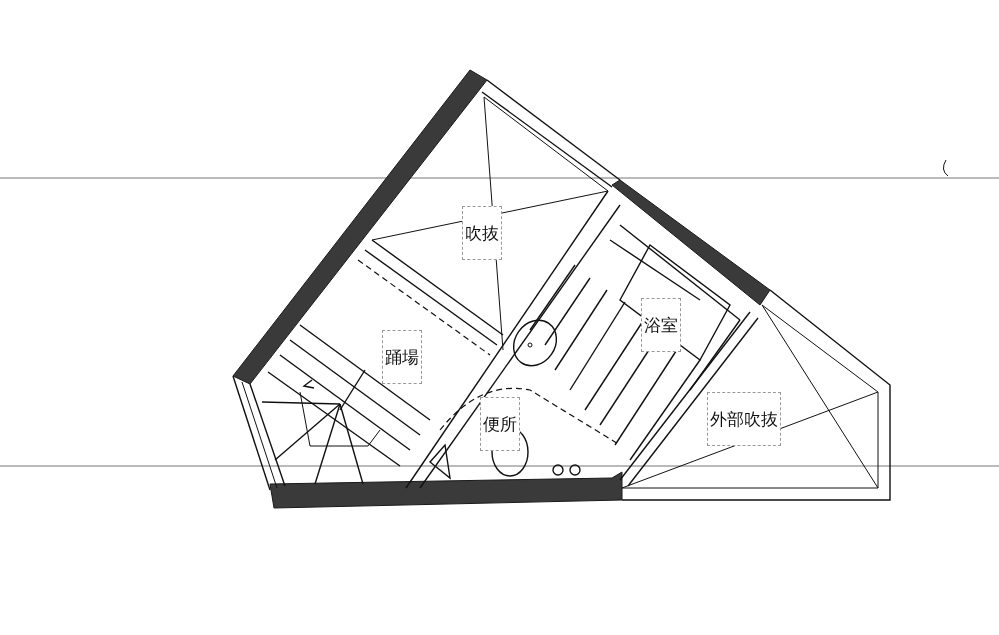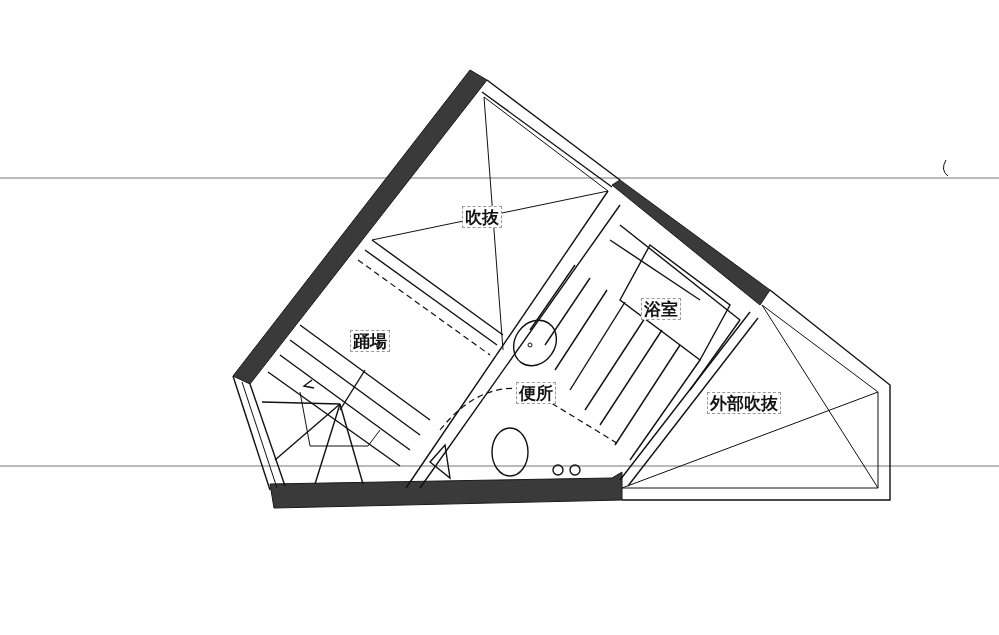--- a/index.html
+++ b/index.html
@@ -5,21 +5,21 @@
     html, body { margin: 0; padding: 0; background: #ffffff; }
     body { width: 999px; height: 635px; position: relative; overflow: hidden; font-family: "DejaVu Sans", sans-serif; }
     svg { position: absolute; left: 0; top: 0; }
     .wall { fill: #3a3a3a; stroke: #1a1a1a; stroke-width: 1; }
     .ln { stroke: #111; fill: none; stroke-width: 1.4; }
     .thin { stroke: #111; fill: none; stroke-width: 1; }
     .dash { stroke: #111; fill: none; stroke-width: 1.2; stroke-dasharray: 6 4; }
     .guide { stroke: #777; stroke-width: 1; }
     .room-label {
       position: absolute; font-size: 17px; color: #111; background: #fff;
-      padding: 0 2px; line-height: 20px; border: 1px dashed #999; white-space: nowrap; font-weight: bold;
+      padding: 16px 2px; line-height: 20px; border: 1px dashed #999; white-space: nowrap;
     }
   </style>
 </head>
 <body>
 
 <svg width="999" height="635" viewBox="0 0 999 635">
 
   <line class="guide" x1="0" y1="178" x2="999" y2="178"></line>
   <line class="guide" x1="0" y1="466" x2="999" y2="466"></line>
 
@@ -92,16 +92,16 @@
   <path class="dash" d="M440 430 Q480 380 530 390 L620 445"></path>
   <ellipse class="ln" cx="510" cy="452" rx="18" ry="24"></ellipse>
   <circle class="ln" cx="558" cy="470" r="5"></circle>
   <circle class="ln" cx="575" cy="470" r="5"></circle>
   <polygon class="ln" points="430,462 445,445 450,478"></polygon>
 
   <path class="thin" d="M946 160 q-6 10 2 16"></path>
 </svg>
 
 <span class="room-label" style="left:462px;top:206px;">吹抜</span>
-<span class="room-label" style="left:350px;top:330px;">踊場</span>
+<span class="room-label" style="left:382px;top:330px;">踊場</span>
 <span class="room-label" style="left:641px;top:298px;">浴室</span>
-<span class="room-label" style="left:480px;top:382px;margin-left:36px;">便所</span>
+<span class="room-label" style="left:480px;top:397px;">便所</span>
 <span class="room-label" style="left:707px;top:392px;text-align:center;">外部吹抜</span>
 
 </body></html>

